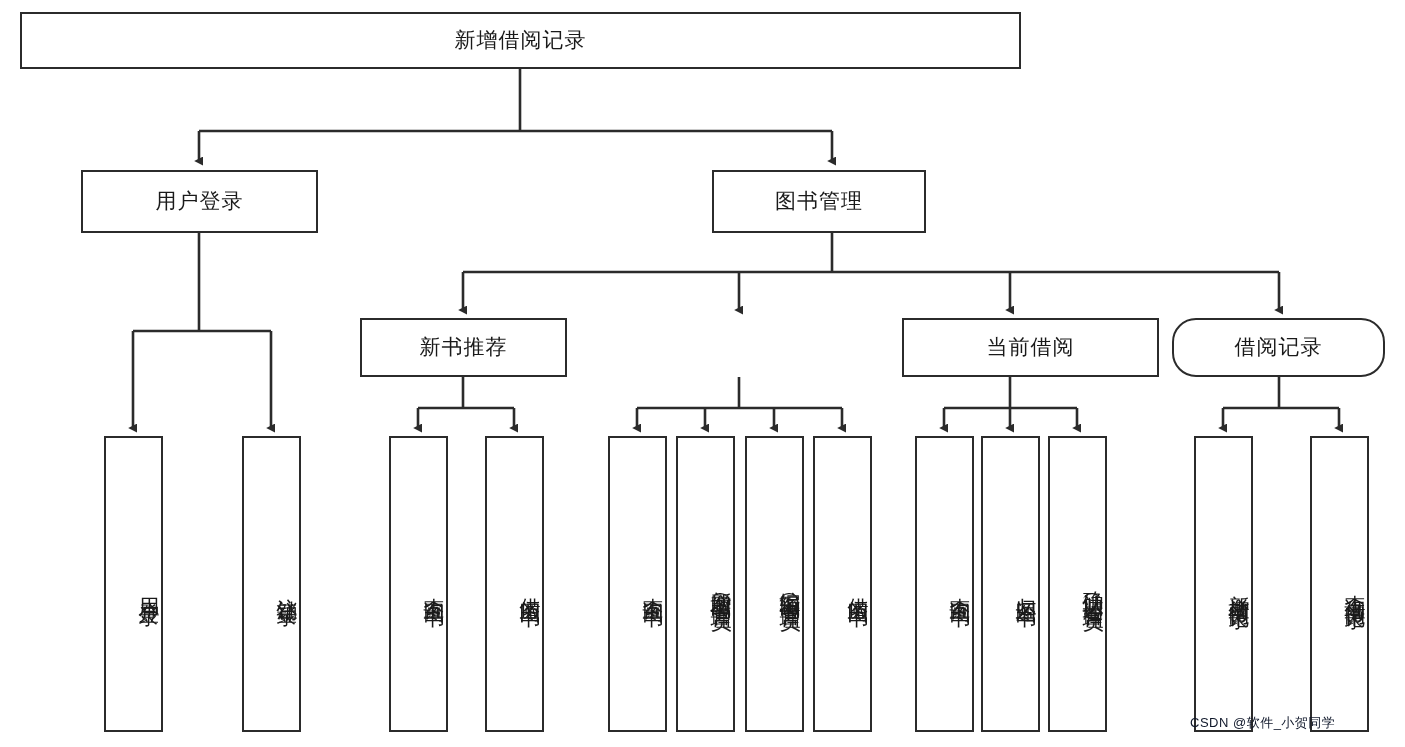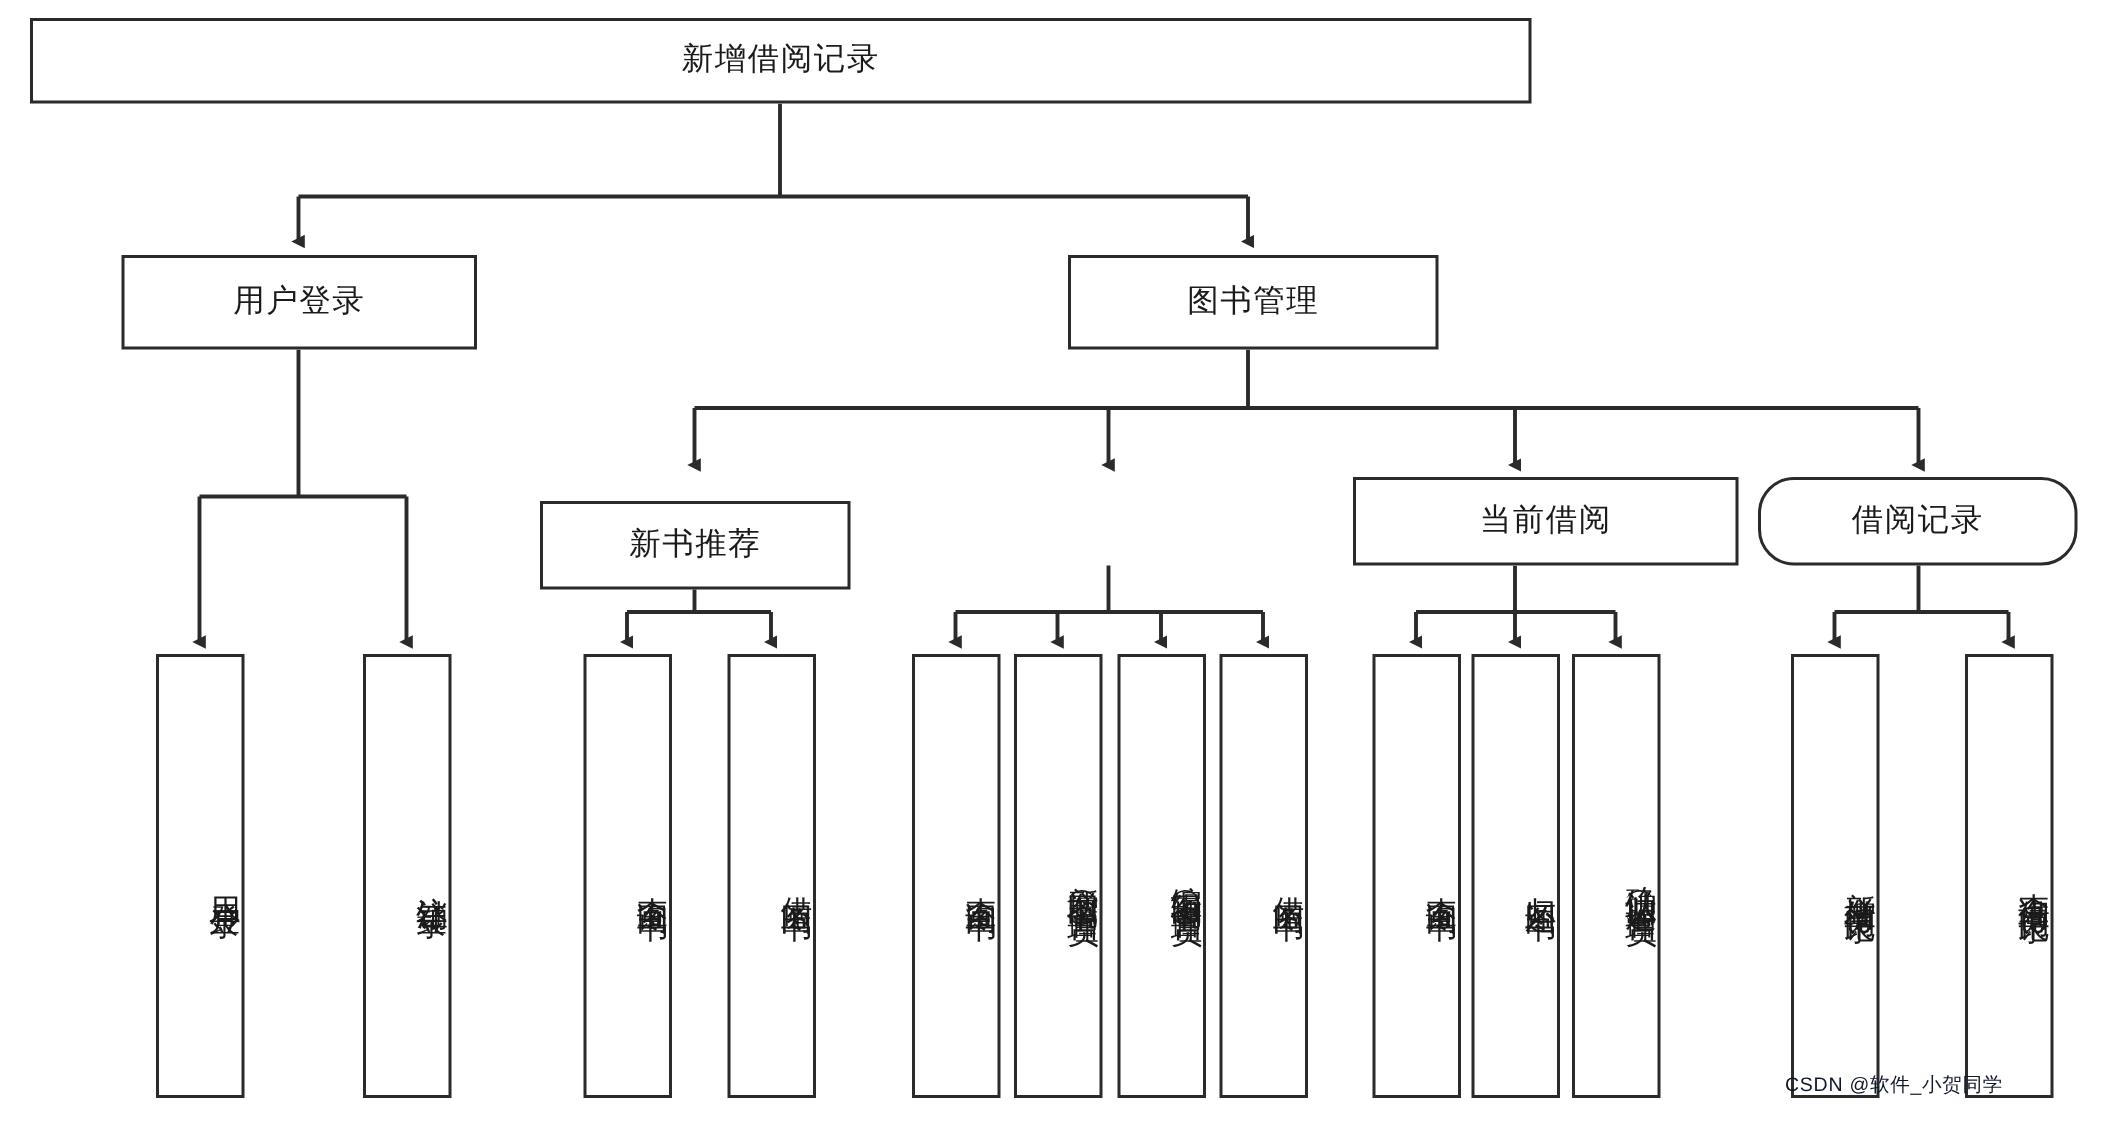--- a/index.html
+++ b/index.html
@@ -121,25 +121,25 @@
   </svg>
 
   <div class="node horiz" style="left:20px; top:12px; width:1001px; height:57px;">
     <span class="label">新增借阅记录</span>
   </div>
 
   <div class="node horiz" style="left:81px; top:170px; width:237px; height:63px;">
     <span class="label">用户登录</span>
   </div>
 
-  <div class="node horiz" style="left:712px; top:170px; width:247px; height:63px;">
+  <div class="node horiz" style="left:712px; top:170px; width:214px; height:63px;">
     <span class="label">图书管理</span>
   </div>
 
-  <div class="node horiz" style="left:360px; top:318px; width:207px; height:59px;margin-top:16px;">
+  <div class="node horiz" style="left:360px; top:318px; width:207px; height:59px;">
     <span class="label">新书推荐</span>
   </div>
 
 
   <div class="node horiz" style="left:902px; top:318px; width:257px; height:59px;">
     <span class="label">当前借阅</span>
   </div>
 
   <div class="node horiz" style="left:1172px; top:318px; width:213px; height:59px;border-radius:24px;">
     <span class="label">借阅记录</span>

